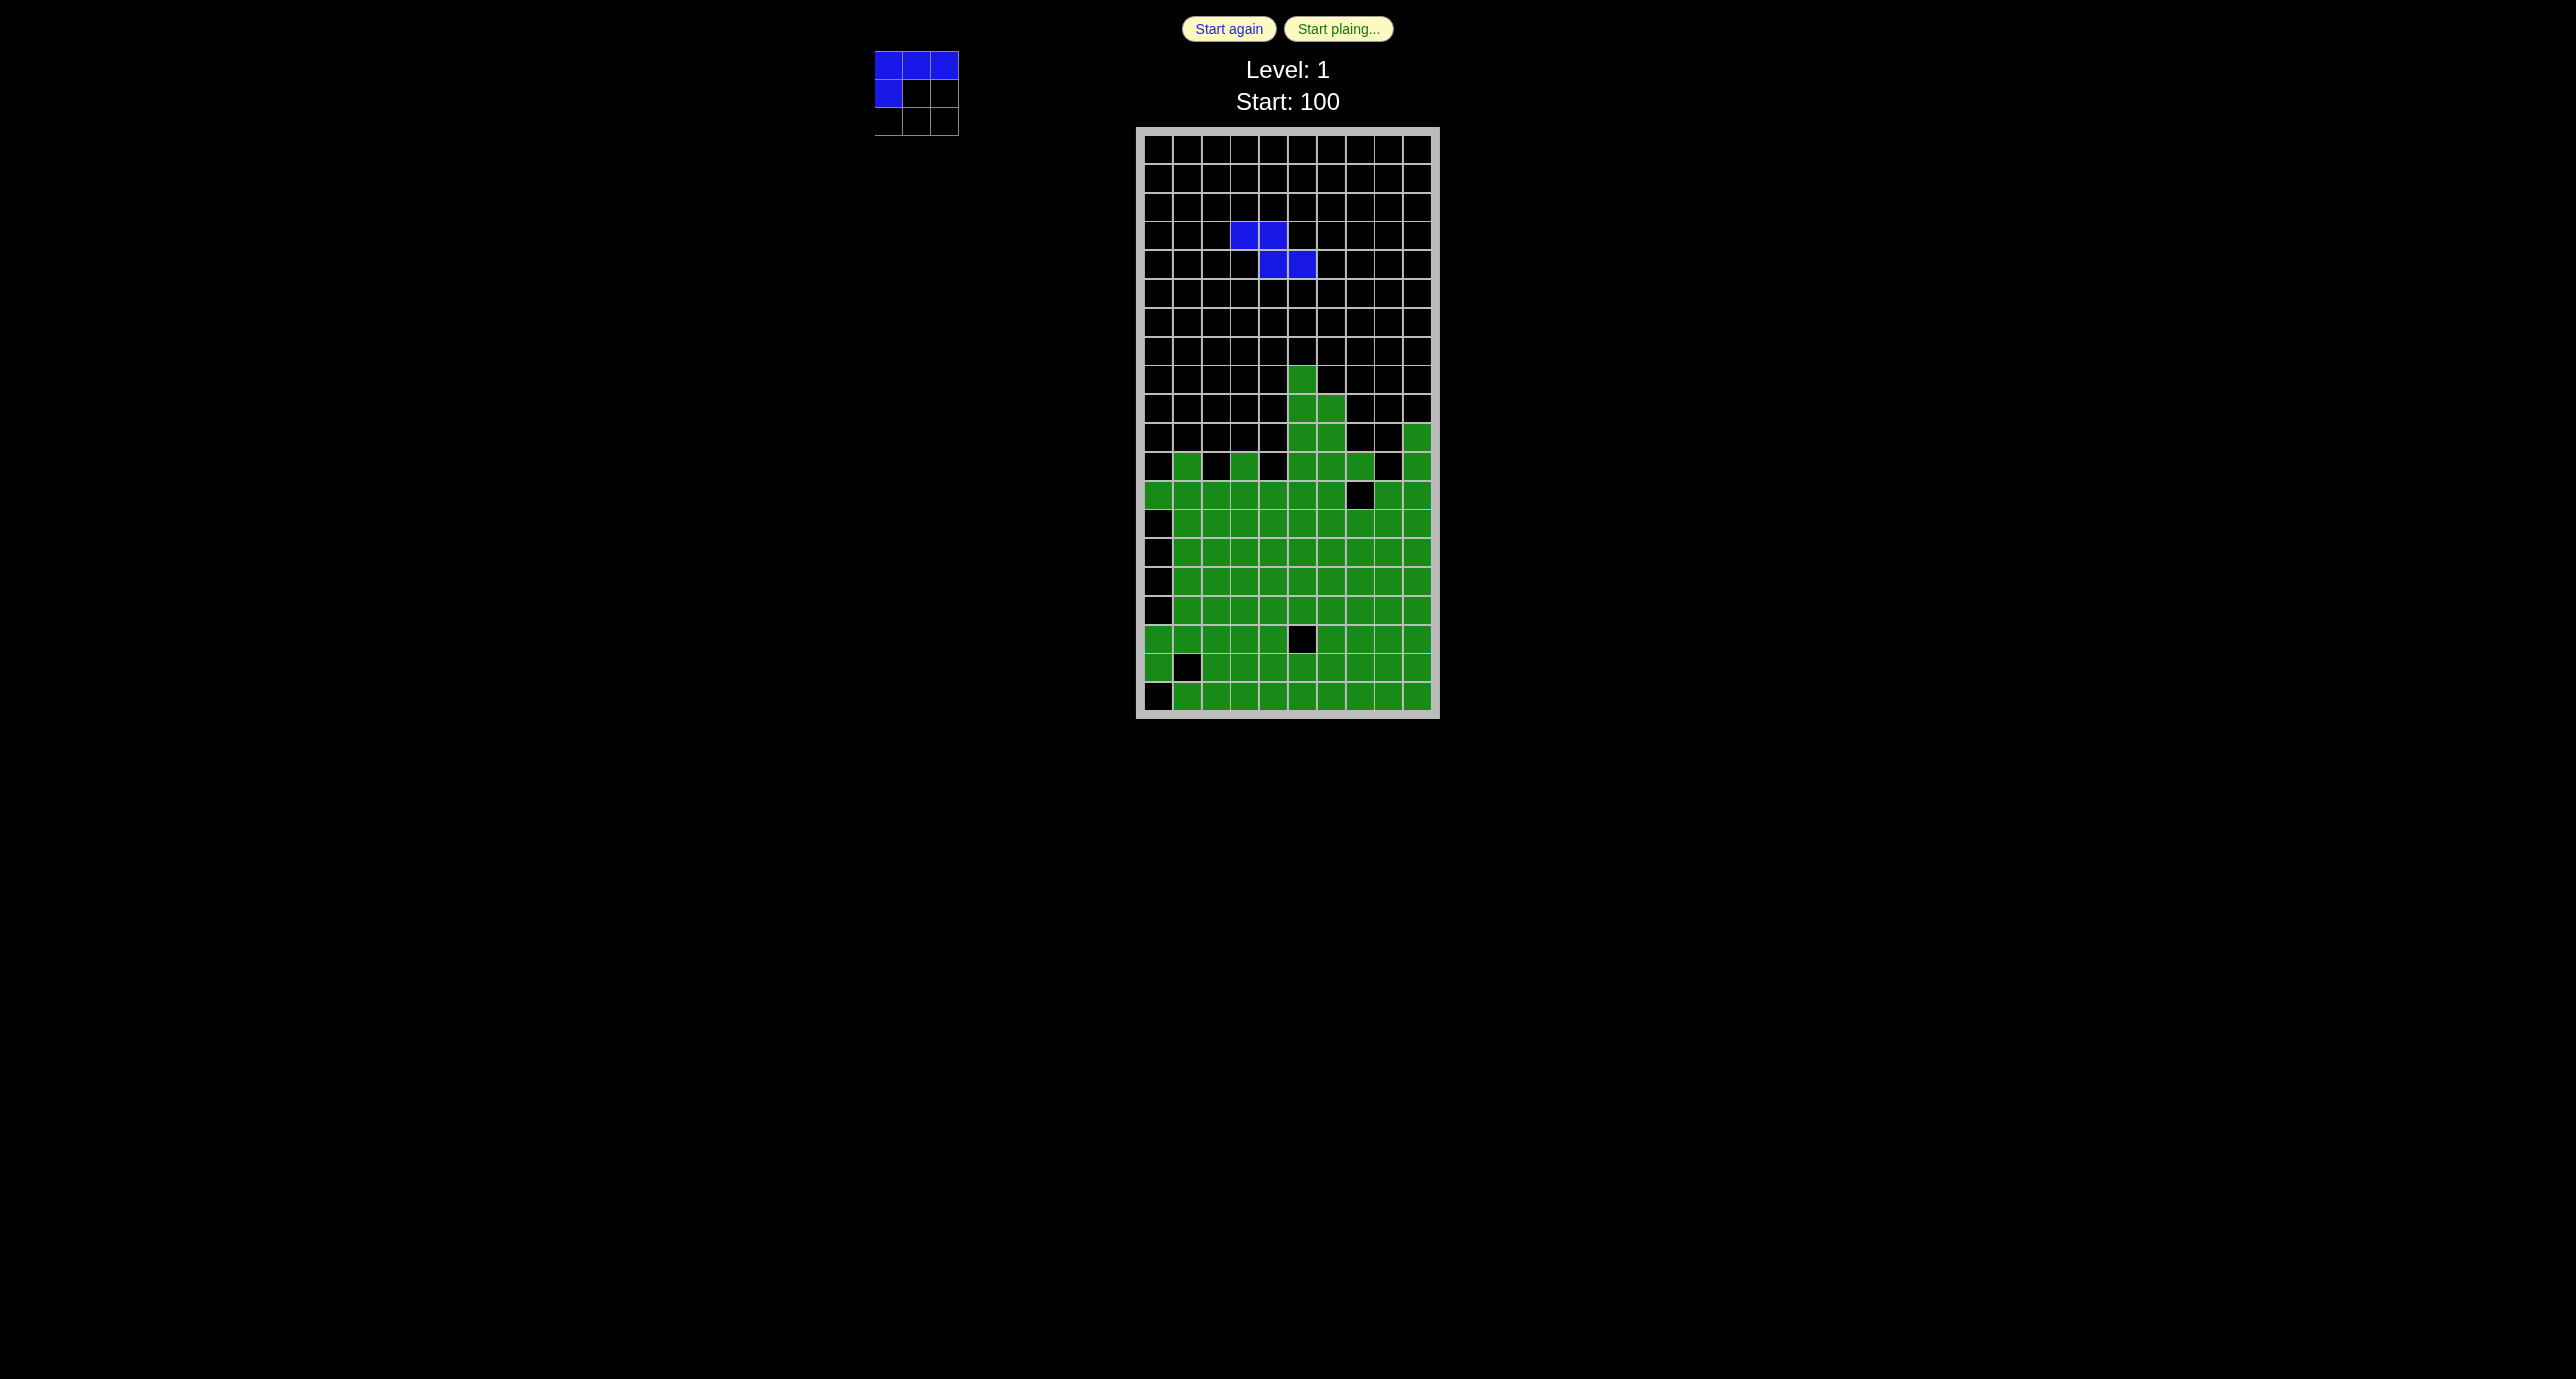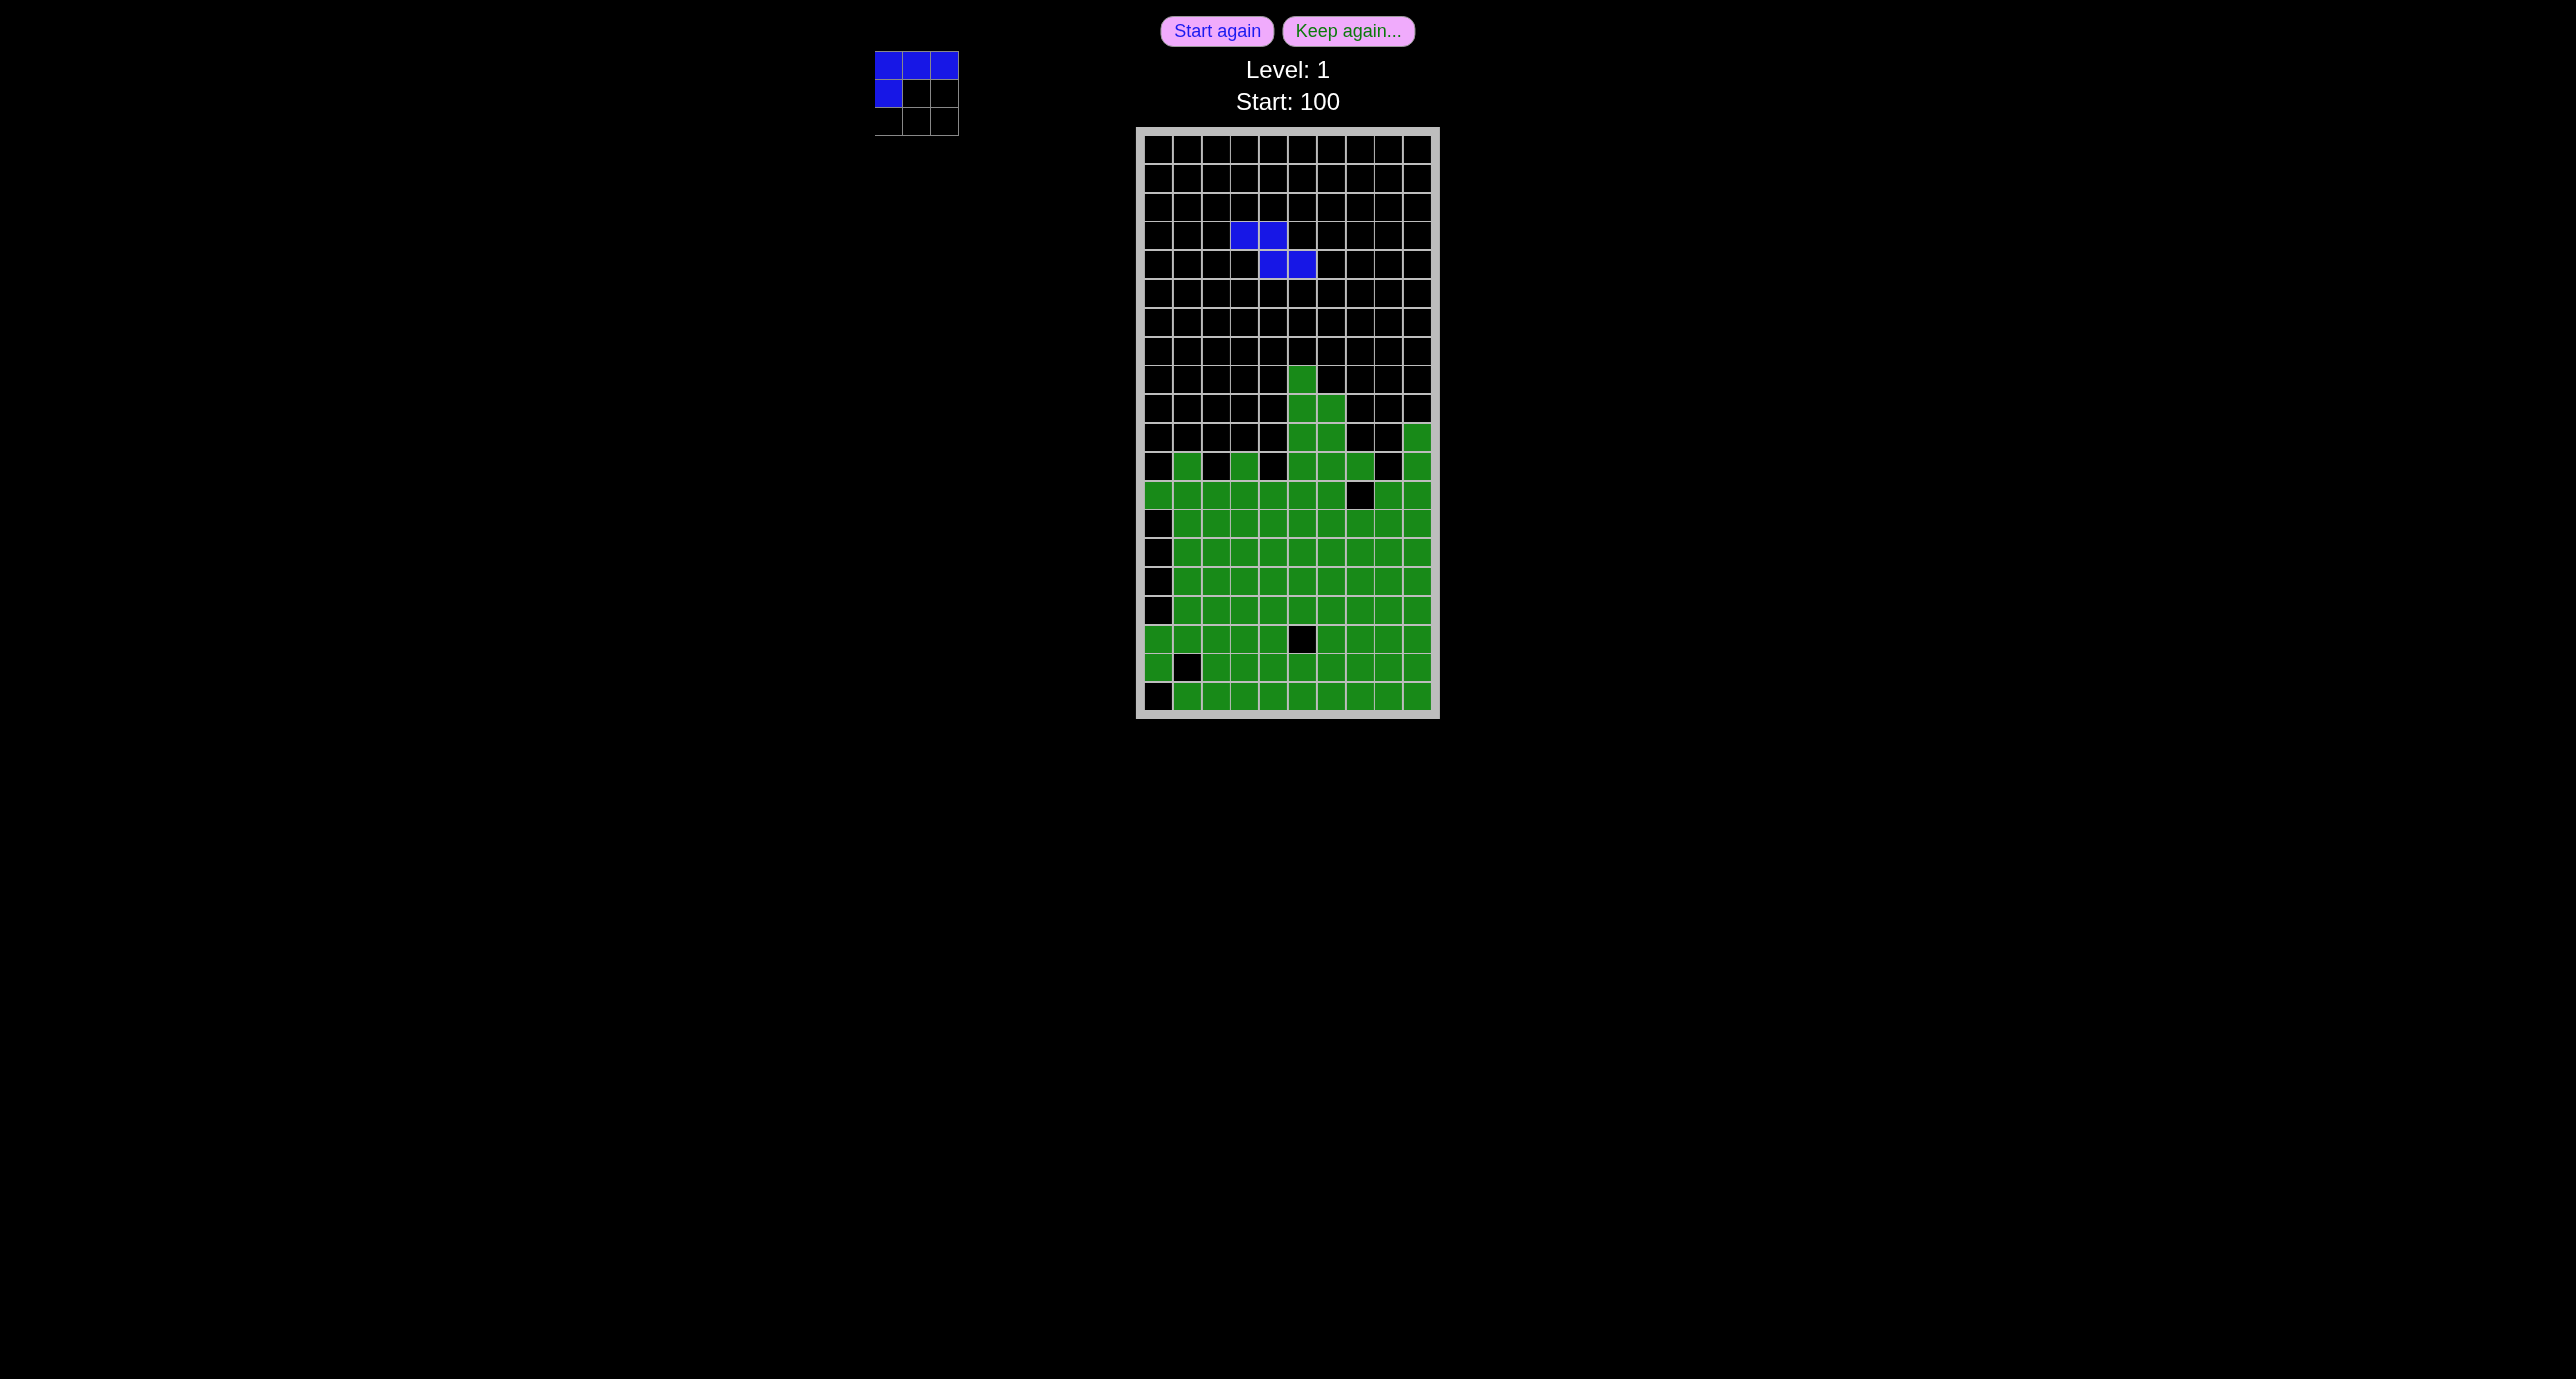--- a/index.html
+++ b/index.html
@@ -20,25 +20,25 @@
   }
   .controls {
     position: absolute;
     top: 16.3px;
     left: 50%;
     transform: translateX(-50%);
     display: flex;
     gap: 7.2px;
   }
   .btn {
-    background: #f0abfc;
+    background: #fef9c3;
     border: 0.9px solid #999;
     border-radius: 12.7px;
     padding: 3.6px 12.7px;
-    font-size: 18px;
+    font-size: 14px;
     font-family: Arial, Helvetica, sans-serif;
     cursor: pointer;
     line-height: 1.2;
   }
   .btn-start { color: #1a1af0; }
   .btn-keep  { color: #0a7a0a; }
   .status {
     position: absolute;
     top: 54px;
     left: 50%;
@@ -81,21 +81,21 @@
   .c-blue  { background: #1717e6; }
   .c-green { background: #188a18; }
 </style>
 </head>
 <body>
 
 <div class="stage">
 
   <div class="controls">
     <button class="btn btn-start">Start again</button>
-    <button class="btn btn-keep">Keep again...</button>
+    <button class="btn btn-keep">Start plaing...</button>
   </div>
 
   <div class="status">
     <div>
       <span>Level: </span><span>1</span>
     </div>
     <div>
       <span>Start: </span><span>100</span>
     </div>
   </div>

